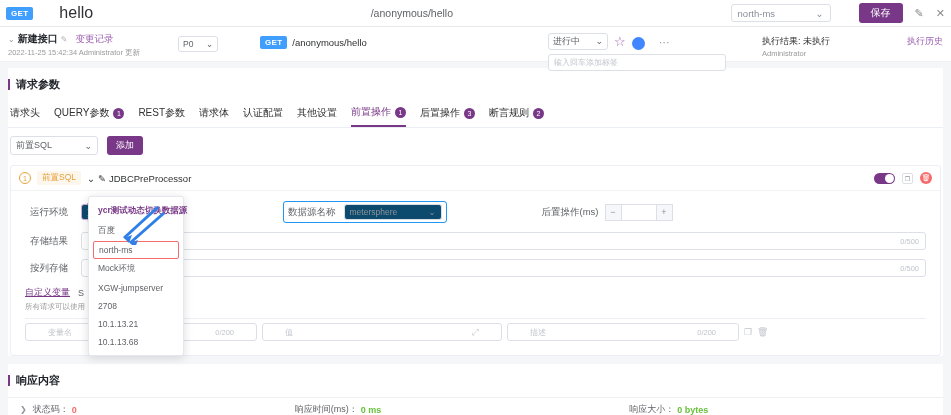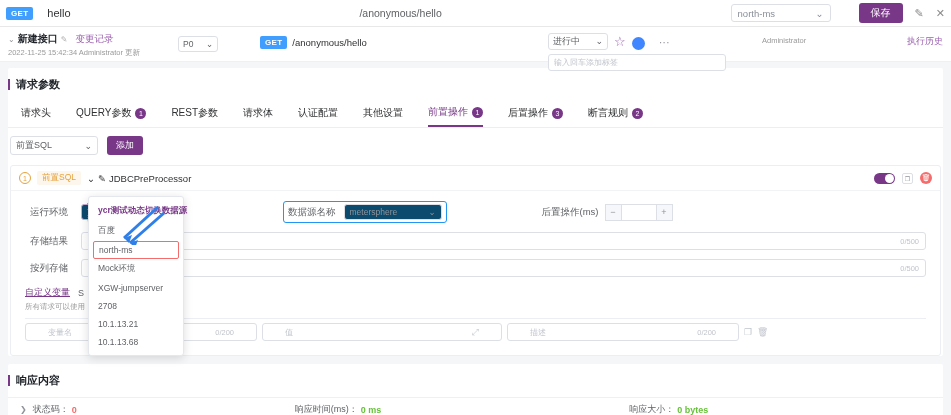--- a/index.html
+++ b/index.html
@@ -15,21 +15,21 @@
 
   
   .topbar {
     height: 27px; background: #fff; display: flex; align-items: center;
     border-bottom: 1px solid #e8e8e8; padding: 0 6px;
   }
   .method-chip {
     background: #409eff; color: #fff; font-size: 8px; font-weight: bold;
     padding: 2px 5px; border-radius: 2px; letter-spacing: .3px;
   }
-  .tab-title { margin-left: 14px; font-size: 11px; color: #303133; }
+  .tab-title { margin-left: 26px; font-size: 16px; color: #303133; }
   .topbar-center { flex: 1; text-align: center; font-size: 10.5px; color: #606266; }
   .env-select {
     width: 100px; height: 18px; border: 1px solid #dcdfe6; border-radius: 3px;
     display: flex; align-items: center; padding: 0 6px; font-size: 9.5px;
     color: #8a8f99; background: #fff; justify-content: space-between;
   }
   .save-btn {
     margin-left: 28px; background: #783887; color: #fff; border: none;
     border-radius: 3px; font-size: 10px; padding: 3px 12px; cursor: pointer;
     font-family: inherit;
@@ -79,21 +79,21 @@
   .exec-sub { font-size: 7.5px; color: #9a9a9a; margin-top: 1px; }
   .exec-hist { color: #9b5fb0; font-size: 9px; margin-top: 3px; cursor: pointer; }
 
   
   .card { background: #fff; margin: 6px 8px 0 8px; border-radius: 2px; }
   .section-title { display: flex; align-items: center; padding: 9px 0 9px 0; }
   .section-bar { width: 2px; height: 11px; background: #783887; margin-right: 6px; }
   .section-text { font-size: 11px; font-weight: bold; color: #1f2329; }
 
   .tabs { display: flex; align-items: center; gap: 14px; border-bottom: 1px solid #ebeef5; padding: 0 2px; }
-  .tab { padding: 4px 0 6px 0; font-size: 10px; color: #303133; cursor: pointer; display: flex; align-items: center; gap: 4px; white-space: nowrap; margin-left: 11px; }
+  .tab { padding: 4px 0 6px 0; font-size: 10px; color: #303133; cursor: pointer; display: flex; align-items: center; gap: 4px; white-space: nowrap; }
   .tab.active { color: #783887; border-bottom: 2px solid #783887; }
   .badge {
     background: #783887; color: #fff; border-radius: 50%; width: 11px; height: 11px;
     font-size: 7px; display: inline-flex; align-items: center; justify-content: center;
   }
 
   .toolbar { display: flex; align-items: center; gap: 9px; padding: 8px 2px; }
   .tb-select {
     width: 88px; height: 19px; border: 1px solid #dcdfe6; border-radius: 3px;
     font-size: 9px; color: #606266; display: flex; align-items: center;
@@ -215,20 +215,21 @@
           <span>⌄</span>
         </div>
         <span class="star">☆</span>
         <div class="avatar"></div>
         <span class="dots">···</span>
       </div>
       <div class="tag-input">输入回车添加标签</div>
     </div>
 
     <div class="exec-col">
+      <div class="exec-line">执行结果: 未执行</div>
       <div class="exec-sub">Administrator</div>
     </div>
     <div class="exec-hist">执行历史</div>
   </div>
 
   <div class="card">
     <div class="section-title">
       <div class="section-bar"></div>
       <span class="section-text">请求参数</span>
     </div>

